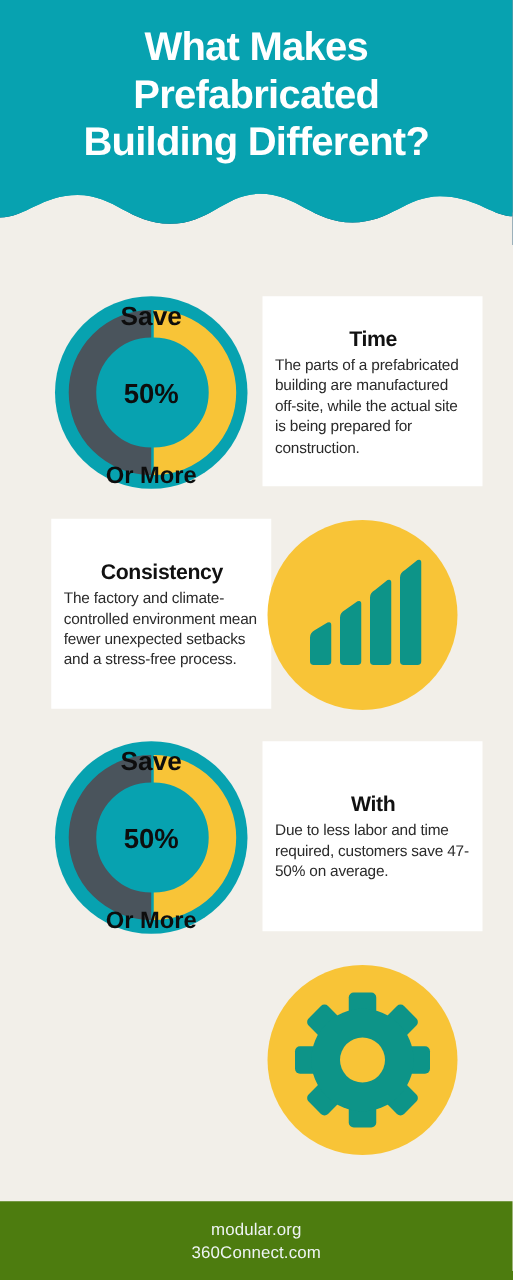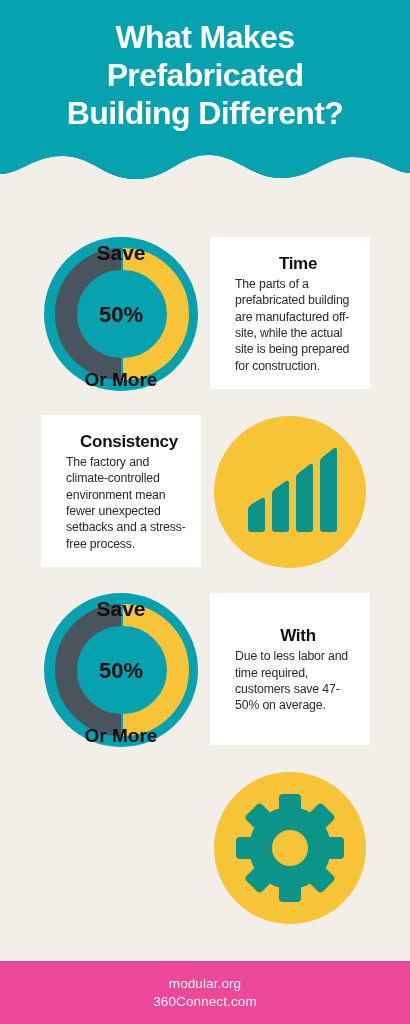--- a/index.html
+++ b/index.html
@@ -71,25 +71,25 @@
     top: 0;
     width: 160px;
     height: 166px;
   }
   .cell.left  { left: 41px; }
   .cell.right { left: 210px; }
 
   
   .card {
     background: #ffffff;
-    width: 160px;
+    width: 176px;
     height: 152px;
     margin-top: 6px;
     box-sizing: border-box;
-    padding: 10px 9px 8px 25px;
+    padding: 10px 9px 8px 10px;
     display: flex;
     flex-direction: column;
     justify-content: center;
     align-items: center;
   }
   .card-title {
     font-size: 17px;
     font-weight: bold;
     color: #111111;
     text-align: center;
@@ -123,21 +123,21 @@
   }
   .icon-svg { display: block; }
 
   
   .footer {
     position: absolute;
     left: 0;
     top: 961px;
     width: 410px;
     height: 63px;
-    background: #ec4899;
+    background: #4d7c0f;
     display: flex;
     flex-direction: column;
     align-items: center;
     justify-content: center;
   }
   .footer-line {
     color: #eef4f4;
     font-size: 13.5px;
     line-height: 18px;
     letter-spacing: 0.1px;

